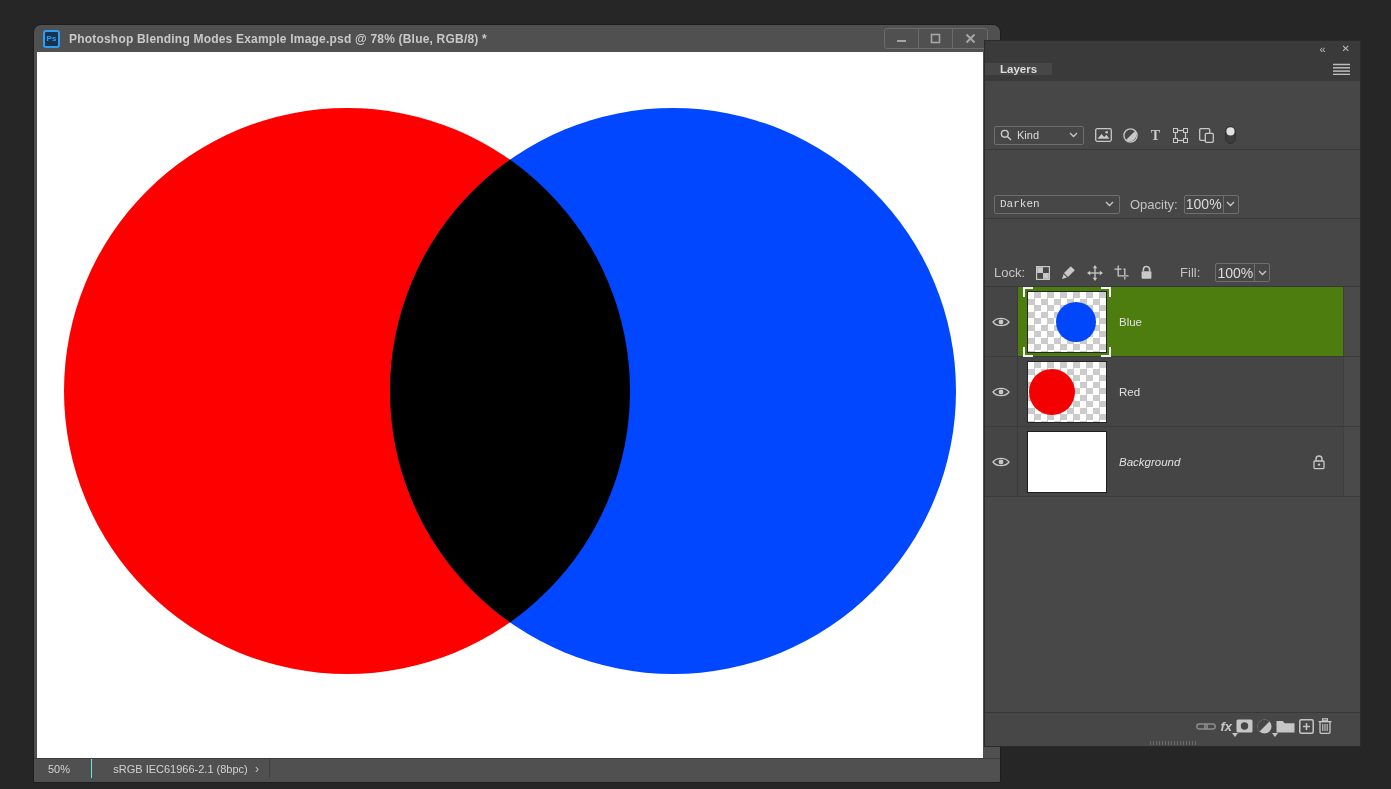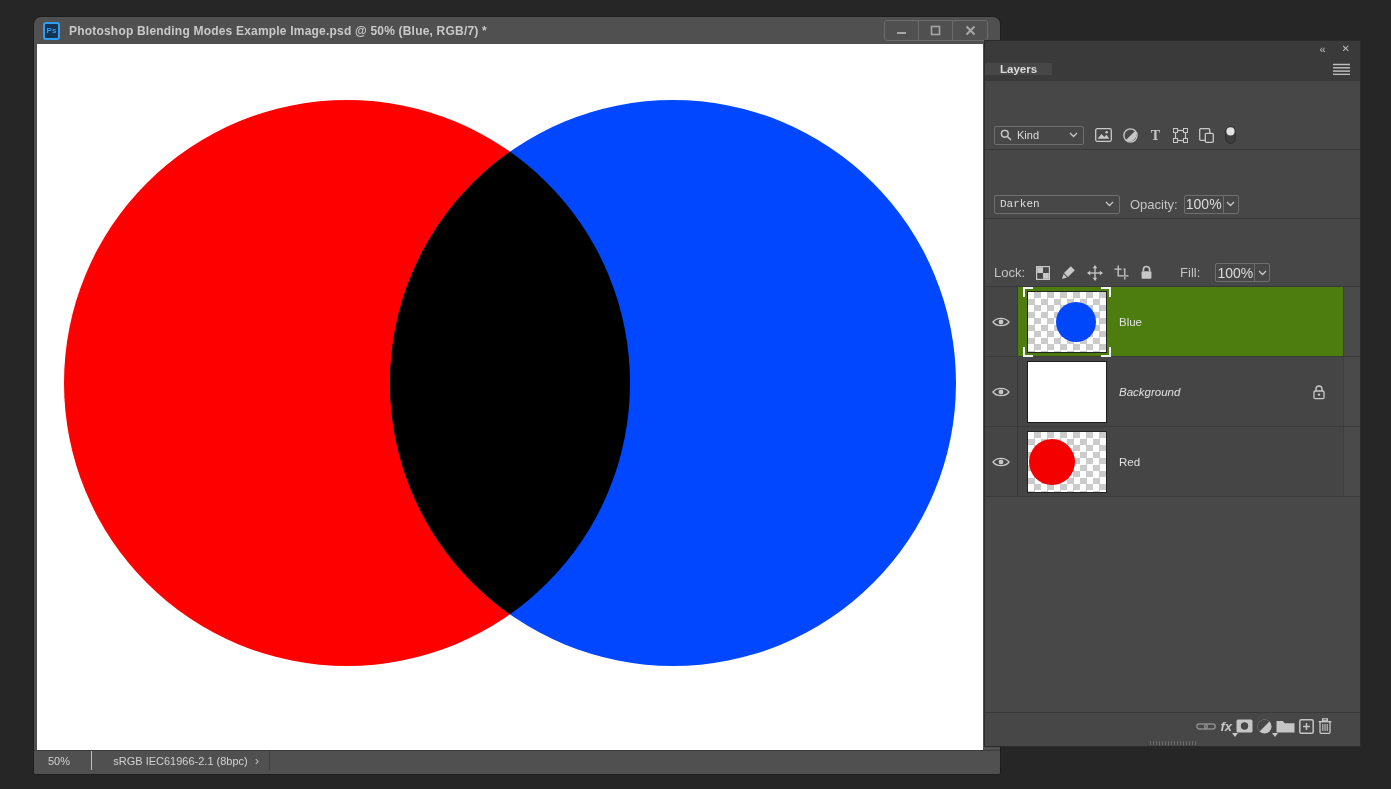--- a/index.html
+++ b/index.html
@@ -1,20 +1,20 @@
 <!DOCTYPE html>
 <html><head>
 <meta charset="utf-8">
 <style>
   * { margin:0; padding:0; box-sizing:border-box; }
   html,body { width:1391px; height:789px; background:#242424; font-family:"Liberation Sans", sans-serif; overflow:hidden; }
   #stage { position:relative; width:1391px; height:789px; background:#262626; }
 
   
-  #doc-window { position:absolute; left:33px; top:16px; width:968px; height:759px;
+  #doc-window { position:absolute; left:33px; top:24px; width:968px; height:759px;
     background:#505050; border-radius:8px 8px 2px 2px; border:1px solid #1e1e1e;
     display:flex; flex-direction:column; z-index:1; }
   .titlebar { height:27px; display:flex; align-items:center; padding-left:9px; gap:9px; flex:none; }
   .ps-icon { width:17px; height:18px; border:2px solid #2e9df2; border-radius:3px; background:#153452;
     color:#2e9df2; font-size:8px; font-weight:bold; display:flex; align-items:center; justify-content:center; flex:none; }
   .title-text { font-size:12px; font-weight:600; color:#c9c9c9; letter-spacing:.2px; white-space:nowrap; }
   .win-controls { margin-left:auto; margin-right:12px; display:flex; border:1px solid #6b6b6b; border-radius:3px; height:21px; }
   .win-btn { width:34px; display:flex; align-items:center; justify-content:center; border-right:1px solid #6b6b6b; cursor:default; }
   .win-btn:last-child { border-right:none; }
 
@@ -91,21 +91,21 @@
 </head>
 <body>
 
 <div id="stage">
 
   <div id="doc-window">
     <div class="titlebar">
       <div class="ps-icon">
         <span>Ps</span>
       </div>
-      <div class="title-text">Photoshop Blending Modes Example Image.psd @ 50% (Blue, RGB/7) *</div>
+      <div class="title-text">Photoshop Blending Modes Example Image.psd @ 78% (Blue, RGB/8) *</div>
       <div class="win-controls">
         <div class="win-btn">
           <svg width="11" height="11">
               <line x1="1" y1="8" x2="10" y2="8" stroke="#a6a6a6" stroke-width="2"></line>
             </svg>
         </div>
         <div class="win-btn">
           <svg width="11" height="11">
               <rect x="1.5" y="1.5" width="8" height="8" fill="none" stroke="#a6a6a6" stroke-width="1.6"></rect>
             </svg>
@@ -314,48 +314,48 @@
 
       <div class="layer-row">
         <div class="eye-cell">
           <svg width="18" height="12">
             <path d="M1 6 C4.6 1.2 13.4 1.2 17 6 C13.4 10.8 4.6 10.8 1 6 Z" fill="none" stroke="#c8c8c8" stroke-width="1.3"></path>
             <circle cx="9" cy="6" r="2.4" fill="#c8c8c8"></circle>
           </svg>
         </div>
         <div class="row-content">
           <div class="thumb-wrap">
+            <div class="thumb checker">
+              <div class="thumb-circle" style="width:46px;height:46px;left:1px;top:7px;background:#f40000;"></div>
+            </div>
+          </div>
+          <span class="layer-name">Red</span>
+        </div>
+        <div class="track-cell"></div>
+      </div>
+
+      <div class="layer-row">
+        <div class="eye-cell">
+          <svg width="18" height="12">
+            <path d="M1 6 C4.6 1.2 13.4 1.2 17 6 C13.4 10.8 4.6 10.8 1 6 Z" fill="none" stroke="#c8c8c8" stroke-width="1.3"></path>
+            <circle cx="9" cy="6" r="2.4" fill="#c8c8c8"></circle>
+          </svg>
+        </div>
+        <div class="row-content">
+          <div class="thumb-wrap">
             <div class="thumb" style="background:#ffffff; border-color:#1d1d1d;"></div>
           </div>
           <span class="layer-name italic">Background</span>
           <span class="layer-lock">
             <svg width="14" height="16">
               <path d="M4 7 V5 a3 3 0 0 1 6 0 V7" fill="none" stroke="#c8c8c8" stroke-width="1.4"></path>
               <rect x="2" y="7" width="10" height="7.6" rx="1" fill="none" stroke="#c8c8c8" stroke-width="1.3"></rect>
               <circle cx="7" cy="10.6" r="1.2" fill="#c8c8c8"></circle>
             </svg>
           </span>
-        </div>
-        <div class="track-cell"></div>
-      </div>
-
-      <div class="layer-row">
-        <div class="eye-cell">
-          <svg width="18" height="12">
-            <path d="M1 6 C4.6 1.2 13.4 1.2 17 6 C13.4 10.8 4.6 10.8 1 6 Z" fill="none" stroke="#c8c8c8" stroke-width="1.3"></path>
-            <circle cx="9" cy="6" r="2.4" fill="#c8c8c8"></circle>
-          </svg>
-        </div>
-        <div class="row-content">
-          <div class="thumb-wrap">
-            <div class="thumb checker">
-              <div class="thumb-circle" style="width:46px;height:46px;left:1px;top:7px;background:#f40000;"></div>
-            </div>
-          </div>
-          <span class="layer-name">Red</span>
         </div>
         <div class="track-cell"></div>
       </div>
     </div>
 
     <div class="panel-empty"></div>
 
     <div class="panel-footer">
       <div class="icon-btn">
         <svg width="20" height="11">

